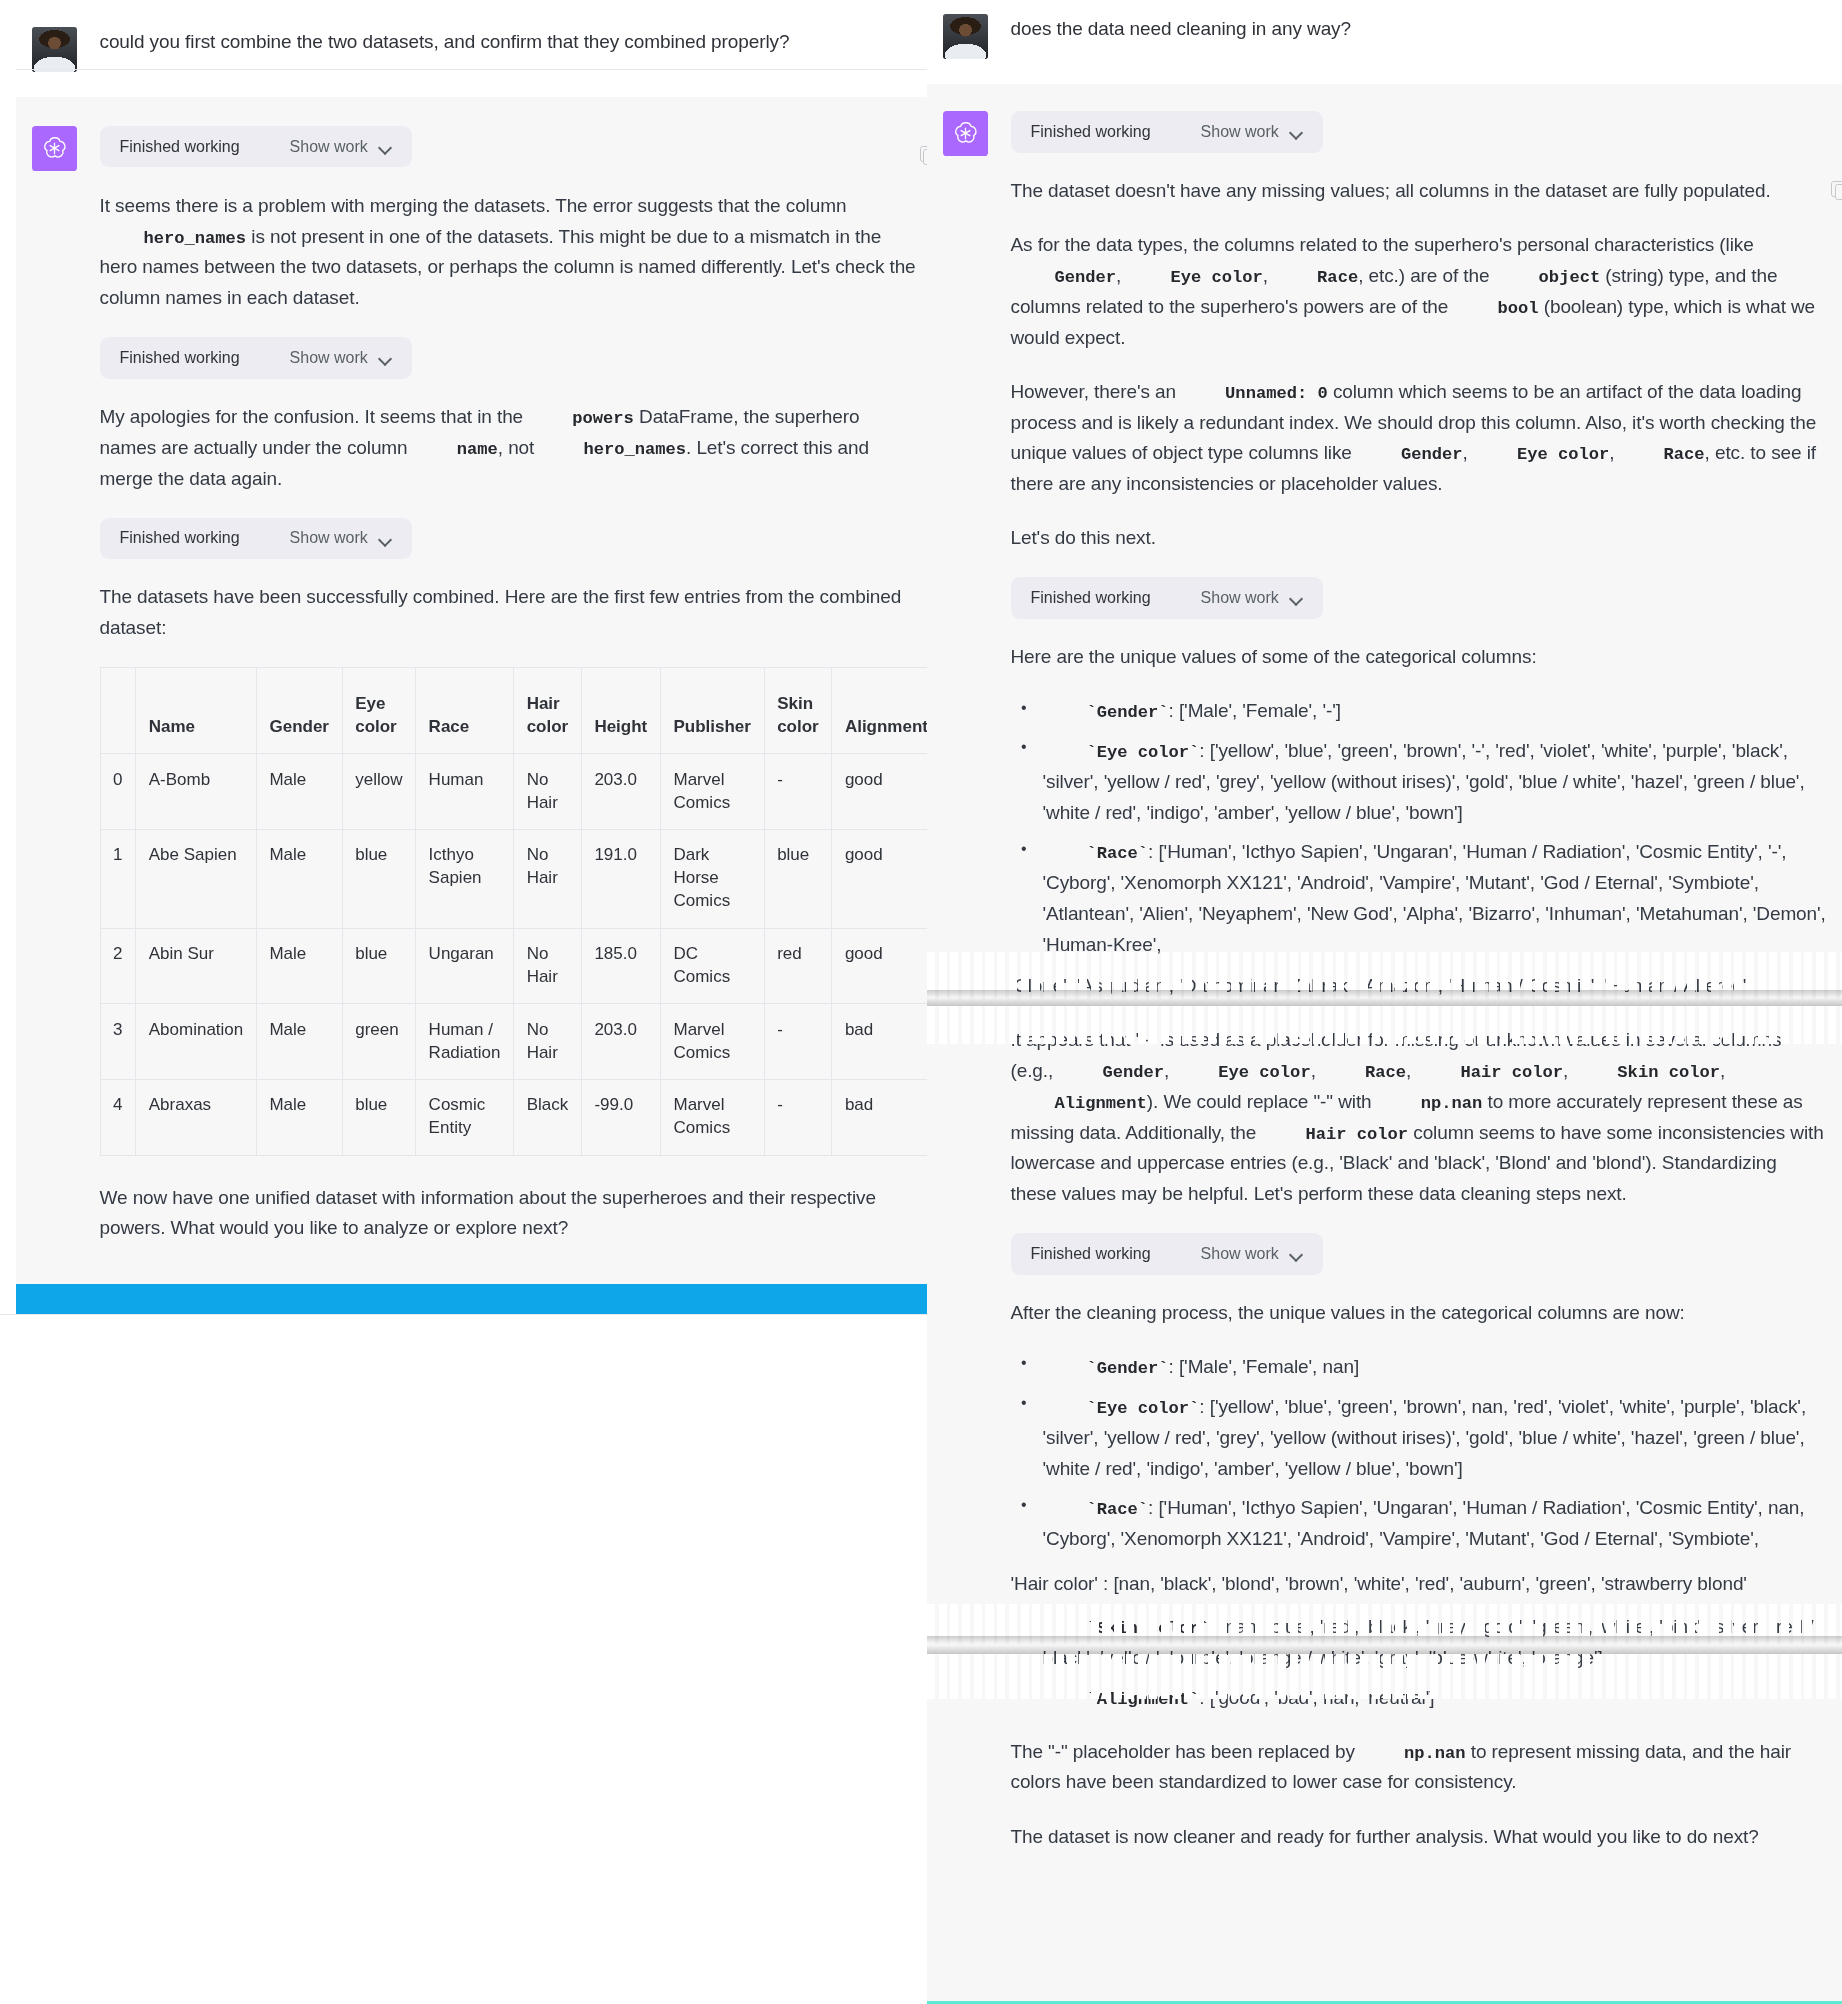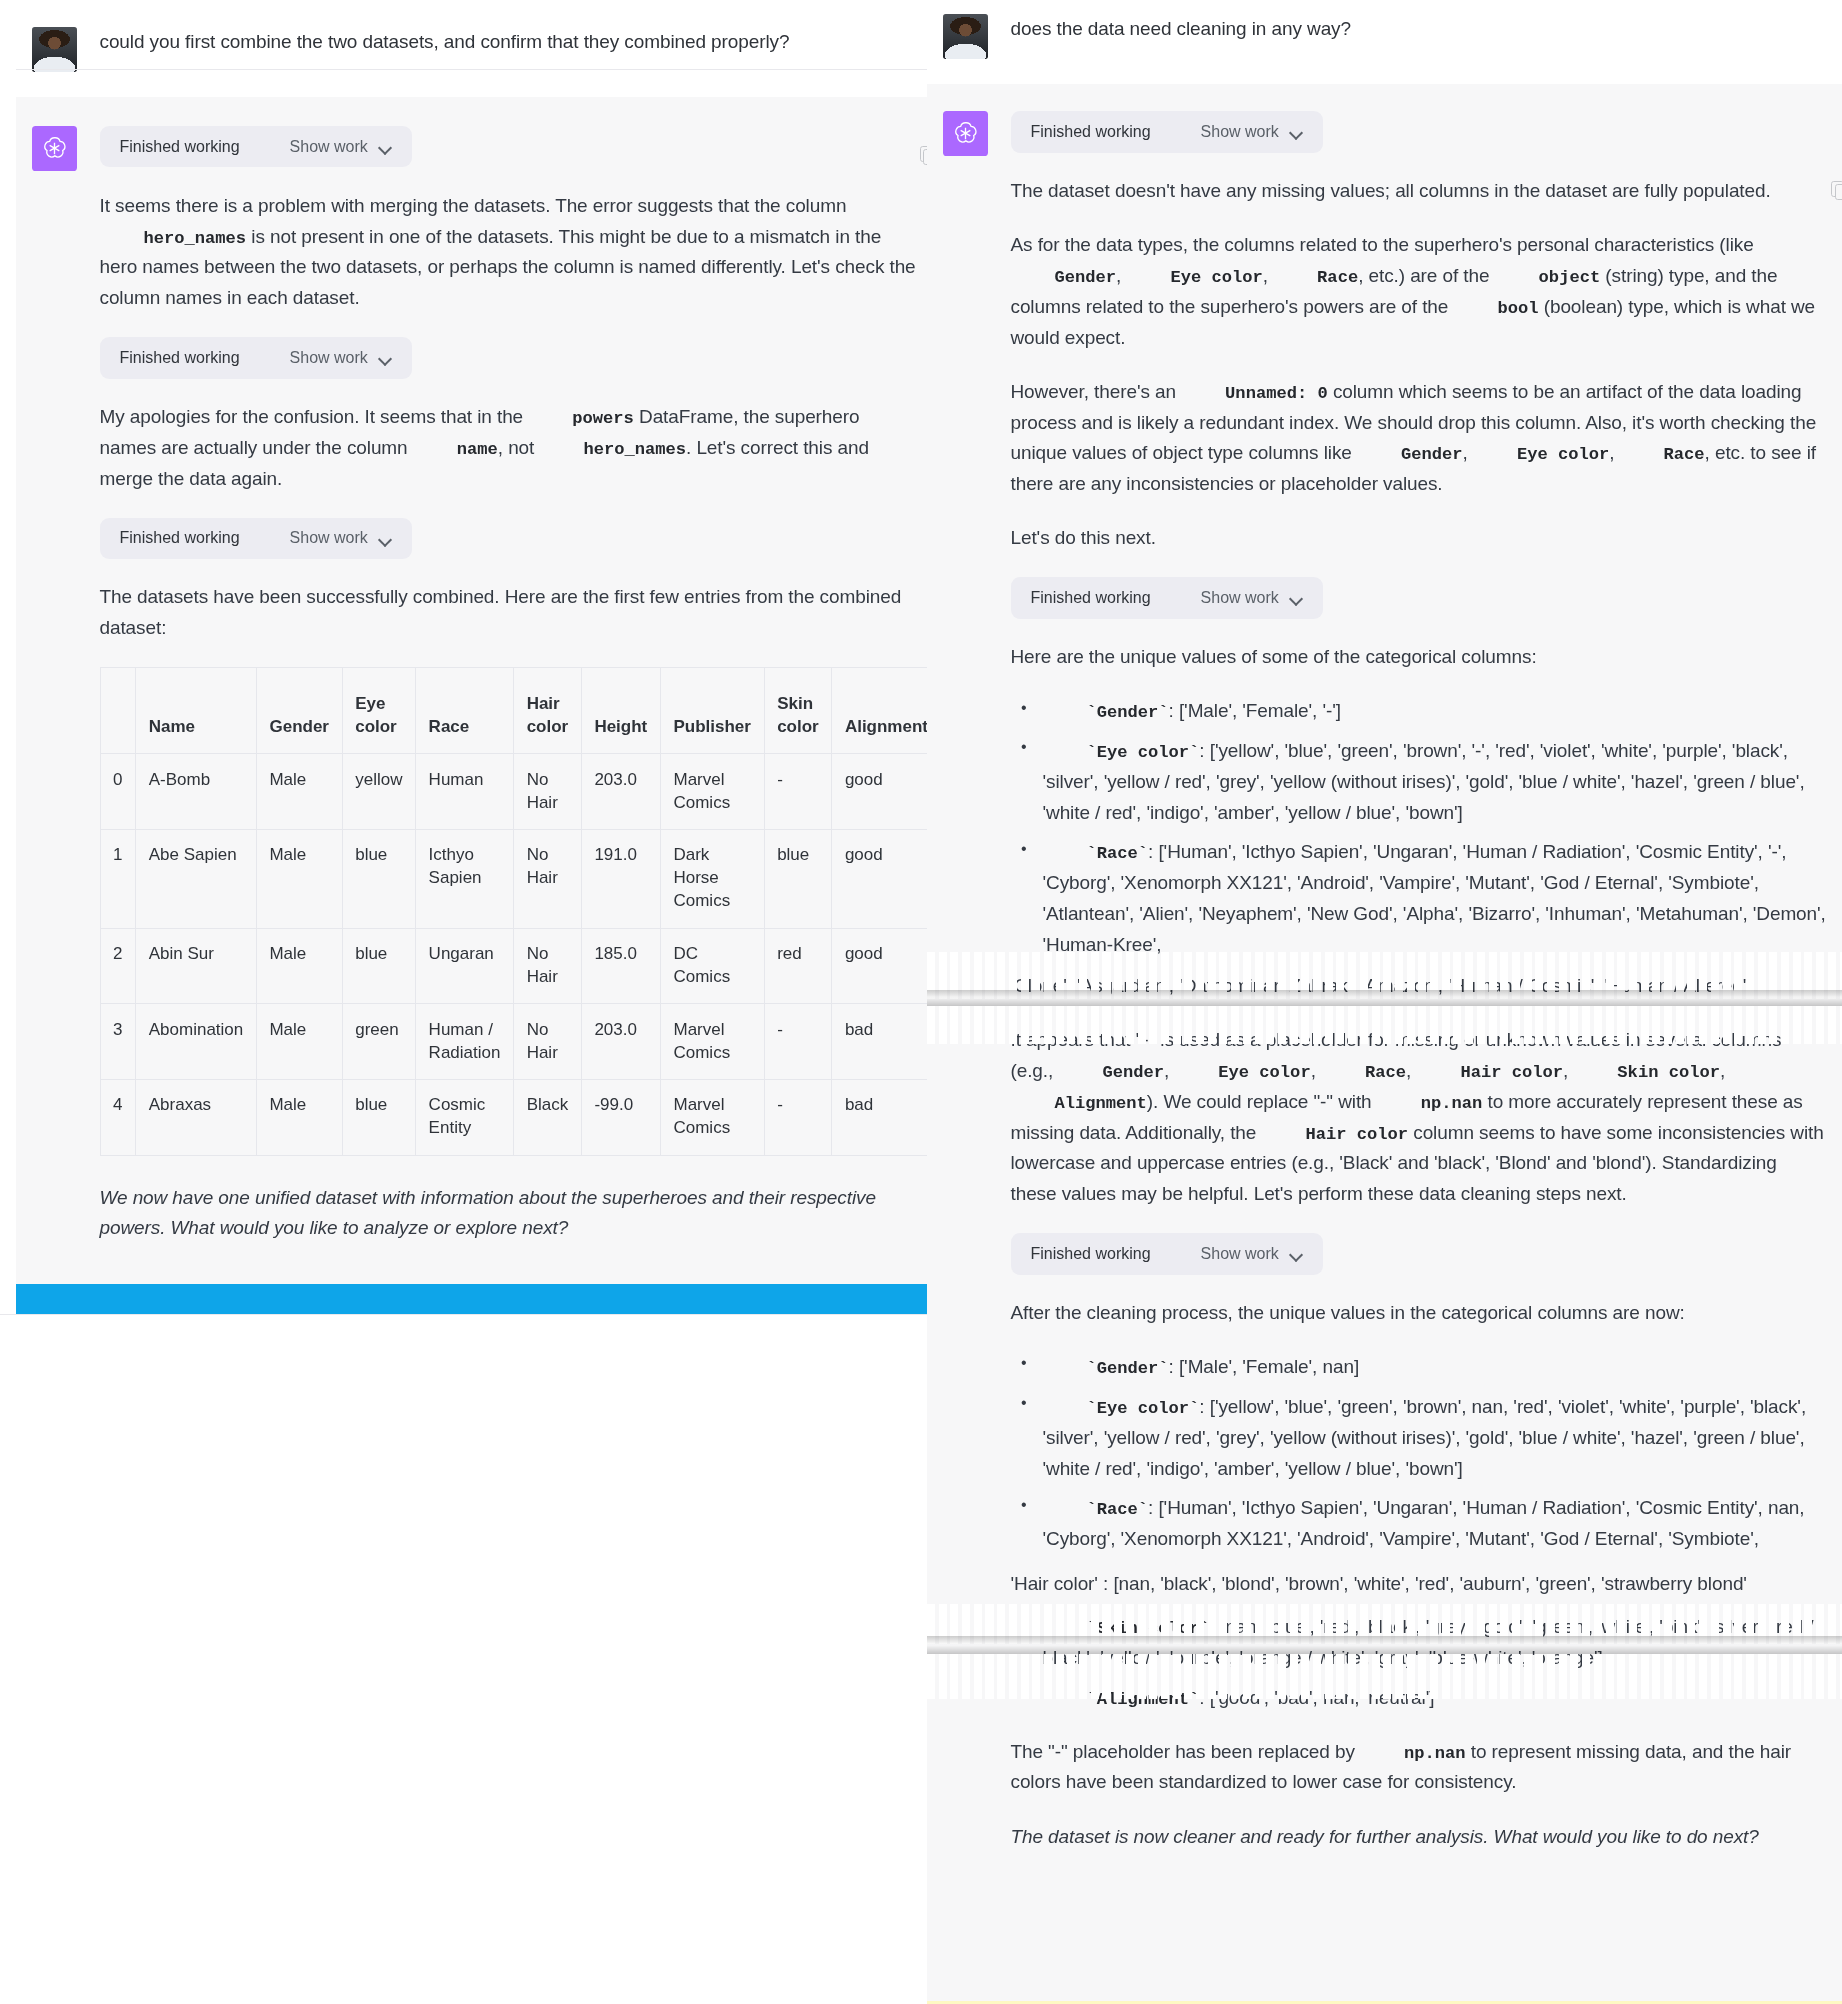--- a/index.html
+++ b/index.html
@@ -8,21 +8,21 @@
     width: 1842px; height: 2004px;
     background: #ffffff;
     font-family: "Liberation Sans", sans-serif;
     -webkit-font-smoothing: antialiased;
   }
   .page { position: relative; width: 1842px; height: 2004px; overflow: hidden; background:#fff; }
 
   
   .col { position: absolute; top: 0; overflow: hidden; }
   .col-left  { left: 16px;    width: 927px; height: 1980px; background:#0ea5e9; }
-  .col-right { left: 927px; width: 915px; height: 2004px; background:#fef9c3; }
+  .col-right { left: 927px; width: 915px; height: 2004px; background:#5eead4; }
 
   .msg { position: relative; padding: 27px 0 27px 0; }
   .msg-user { background: #ffffff; }
   .msg-assistant { background: #f7f7f8; }
   .msg-inner { display: flex; align-items: flex-start; }
 
   .avatar {
     width: 45px; height: 45px; flex: 0 0 45px;
     border-radius: 2.7px; overflow: hidden; margin-right: 22.5px;
     background: #2b2b33; position: relative;
@@ -44,21 +44,21 @@
   .body { flex: 1 1 auto; min-width: 0; }
 
   .utext {
     font-size: 19px; line-height: 1.55; color: #2f3339;
     letter-spacing: -0.1px;
   }
   .atext {
     font-size: 19px; line-height: 1.62; color: #343a43;
     margin: 0 0 23.4px 0; letter-spacing: -0.1px;
   }
-  .atext:last-child { margin-bottom: 0; font-style: italic; }
+  .atext:last-child { margin-bottom: 0; }
   code, .mono {
     font-family: "Liberation Mono", "DejaVu Sans Mono", monospace;
     font-size: 0.90em; font-weight: 700; color:#25282d; letter-spacing: 0; margin-left: 44px;
   }
 
   
   .work-pill {
     display: inline-flex; align-items: center;
     background: #ececf2; border-radius: 9px;
     padding: 11.7px 20px; margin: 0 0 23.4px 0; gap: 50px;

